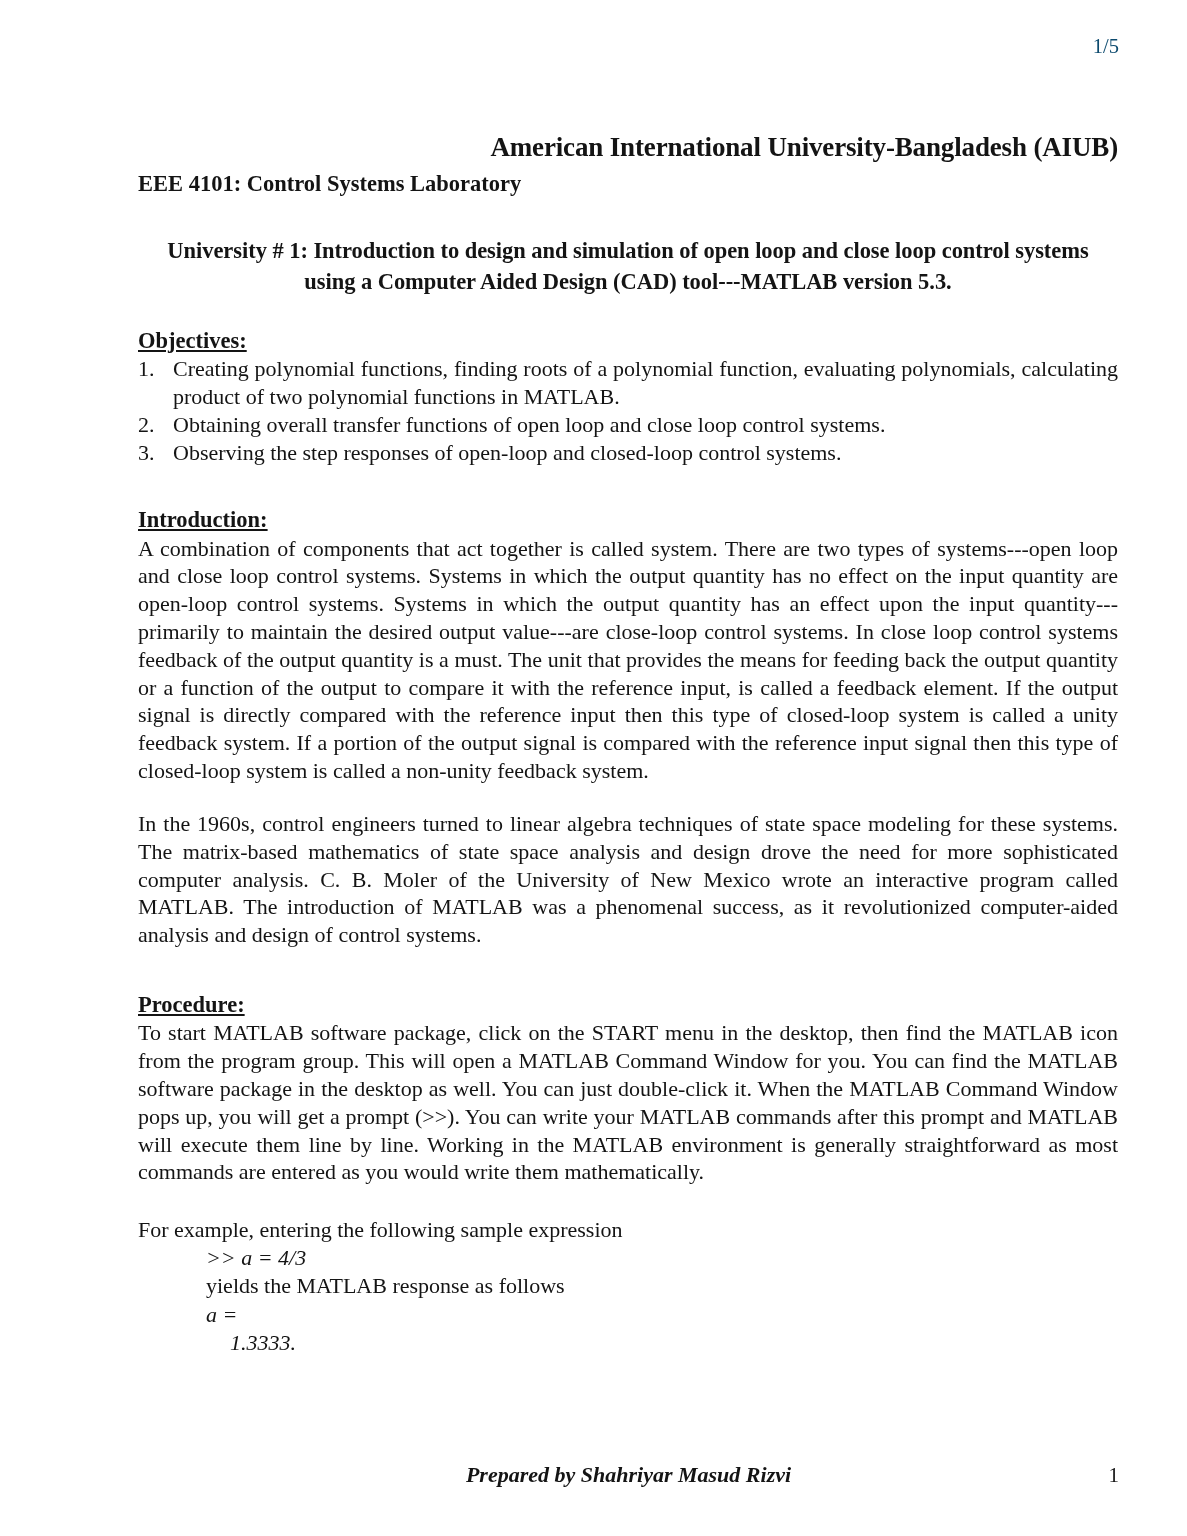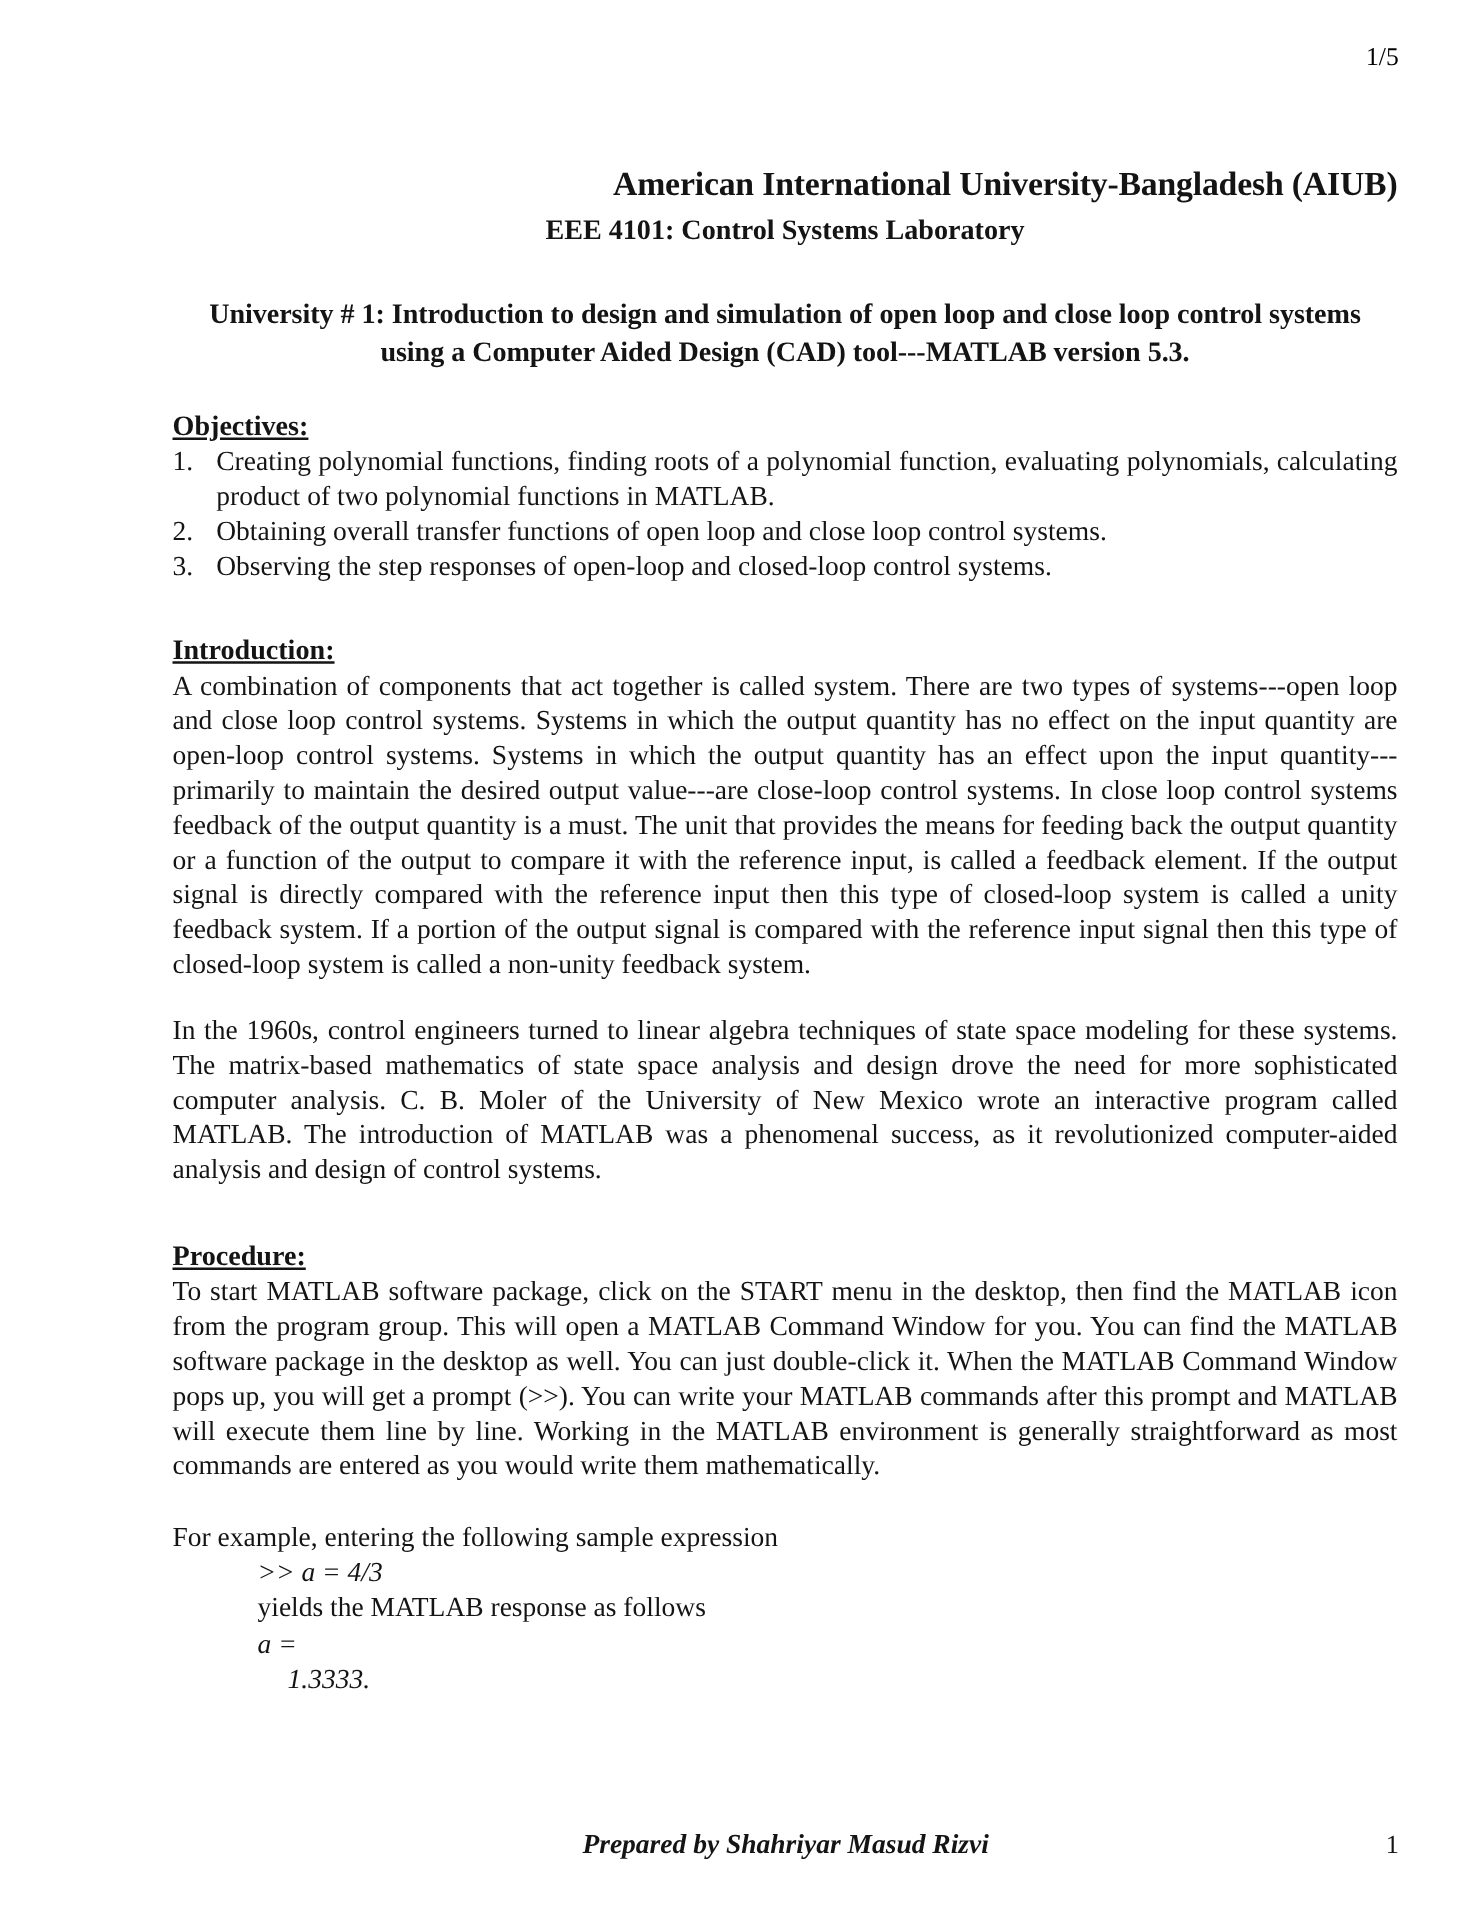--- a/index.html
+++ b/index.html
@@ -23,42 +23,41 @@
     box-sizing: border-box;
   }
 
   
   .running-header {
     position: absolute;
     top: 36px;
     right: 68px;
     font-size: 20.5px;
     line-height: 1;
-    color: #000000;
+    color: #0c4a6e;
   }
 
   
   .content {
     position: absolute;
     left: 138px;
     top: 132px;
     width: 980px;
   }
 
   
   .doc-title {
     text-align: right;
     font-size: 27px;
     font-weight: bold;
     line-height: 1.18;
     letter-spacing: -0.15px;
     margin: 0;
   }
   .doc-subtitle {
-    text-align: center;
     font-size: 22.5px;
     font-weight: bold;
     line-height: 1.2;
     margin: 6px 0 0 0;
   }
   .experiment-title {
     text-align: center;
     font-size: 22.5px;
     font-weight: bold;
     line-height: 1.38;

